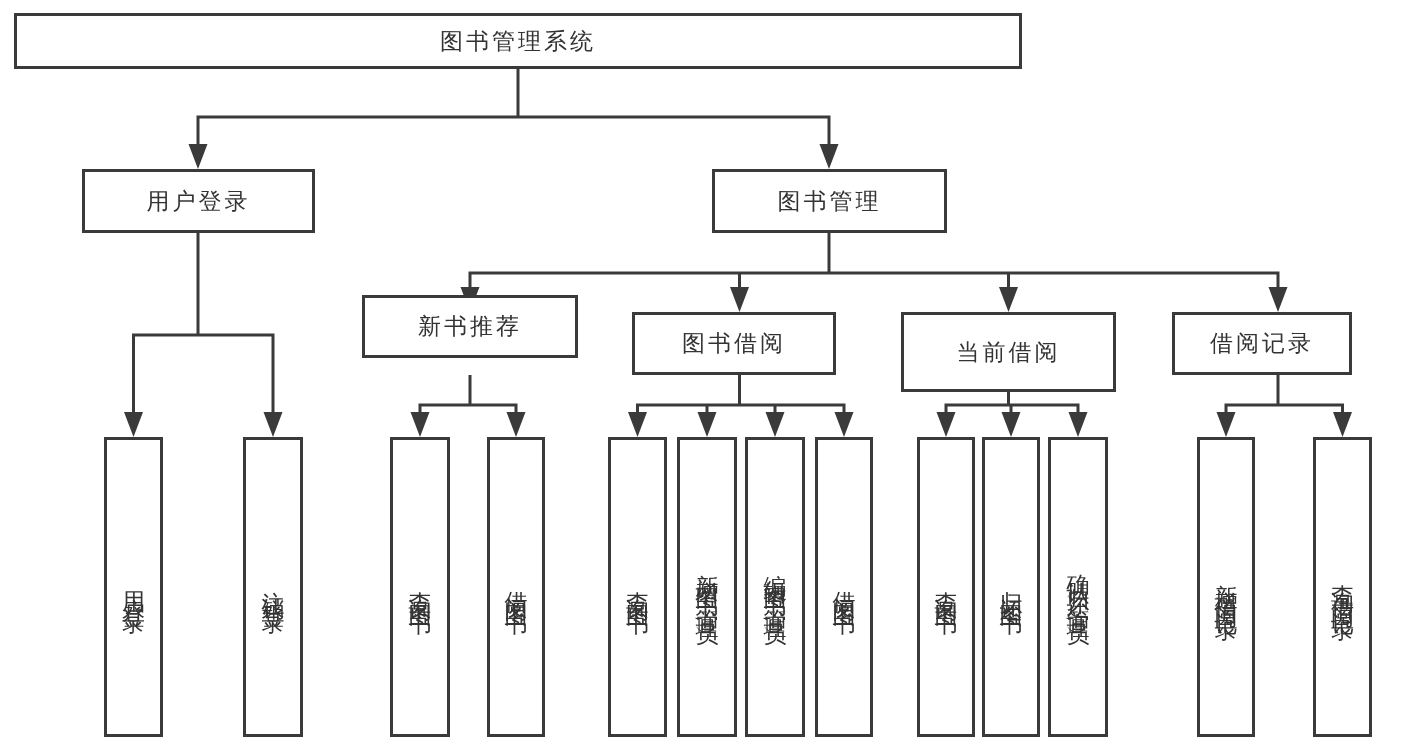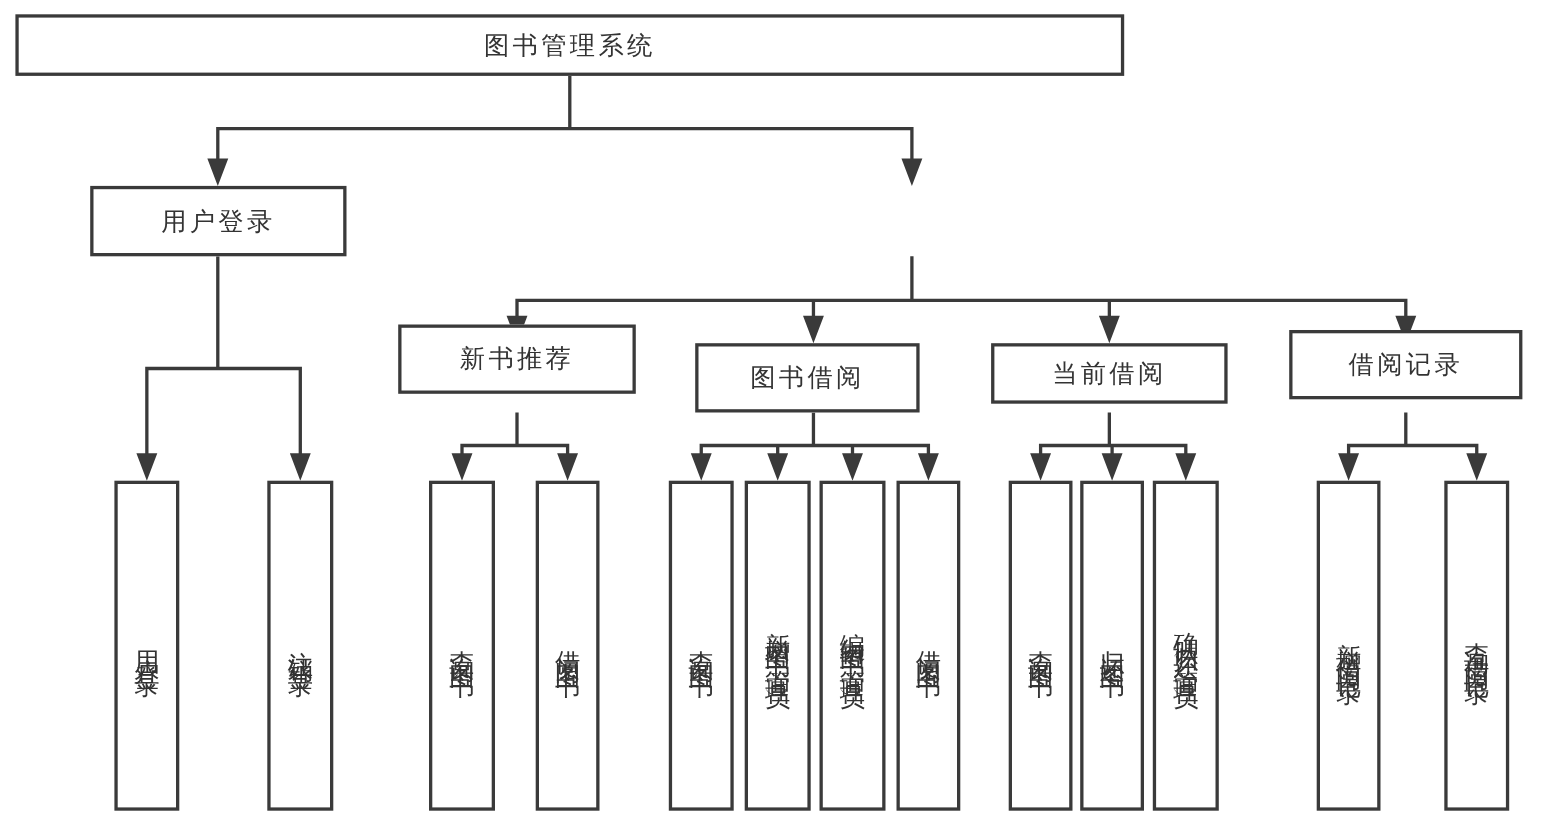--- a/index.html
+++ b/index.html
@@ -82,31 +82,34 @@
              M1216.5 412 H1235.5 L1226 437 Z M1333 412 H1352 L1342.5 437 Z" fill="#3a3a3a" stroke="none"></path>
   </svg>
 
   <div class="node" style="left:14px; top:13px; width:1008px; height:56px">
     <span class="lbl">图书管理系统</span>
   </div>
 
   <div class="node" style="left:82px; top:169px; width:233px; height:64px">
     <span class="lbl">用户登录</span>
   </div>
+  <div class="node" style="left:712px; top:169px; width:235px; height:64px">
+    <span class="lbl">图书管理</span>
+  </div>
 
   <div class="node" style="left:362px; top:295px; width:216px; height:63px">
     <span class="lbl">新书推荐</span>
   </div>
   <div class="node" style="left:632px; top:312px; width:204px; height:63px">
     <span class="lbl">图书借阅</span>
   </div>
-  <div class="node" style="left:901px; top:312px; width:215px; height:55px">
+  <div class="node" style="left:901px; top:312px; width:215px; height:80px">
     <span class="lbl">当前借阅</span>
   </div>
-  <div class="node" style="left:1172px; top:300px; width:212px; height:63px">
+  <div class="node" style="left:1172px; top:312px; width:180px; height:63px">
     <span class="lbl">借阅记录</span>
   </div>
 
   <div class="node leaf" style="left:104px; width:59px">
     <span class="lbl">用户登录</span>
   </div>
   <div class="node leaf" style="left:243px; width:60px">
     <span class="lbl">注销登录</span>
   </div>
 

